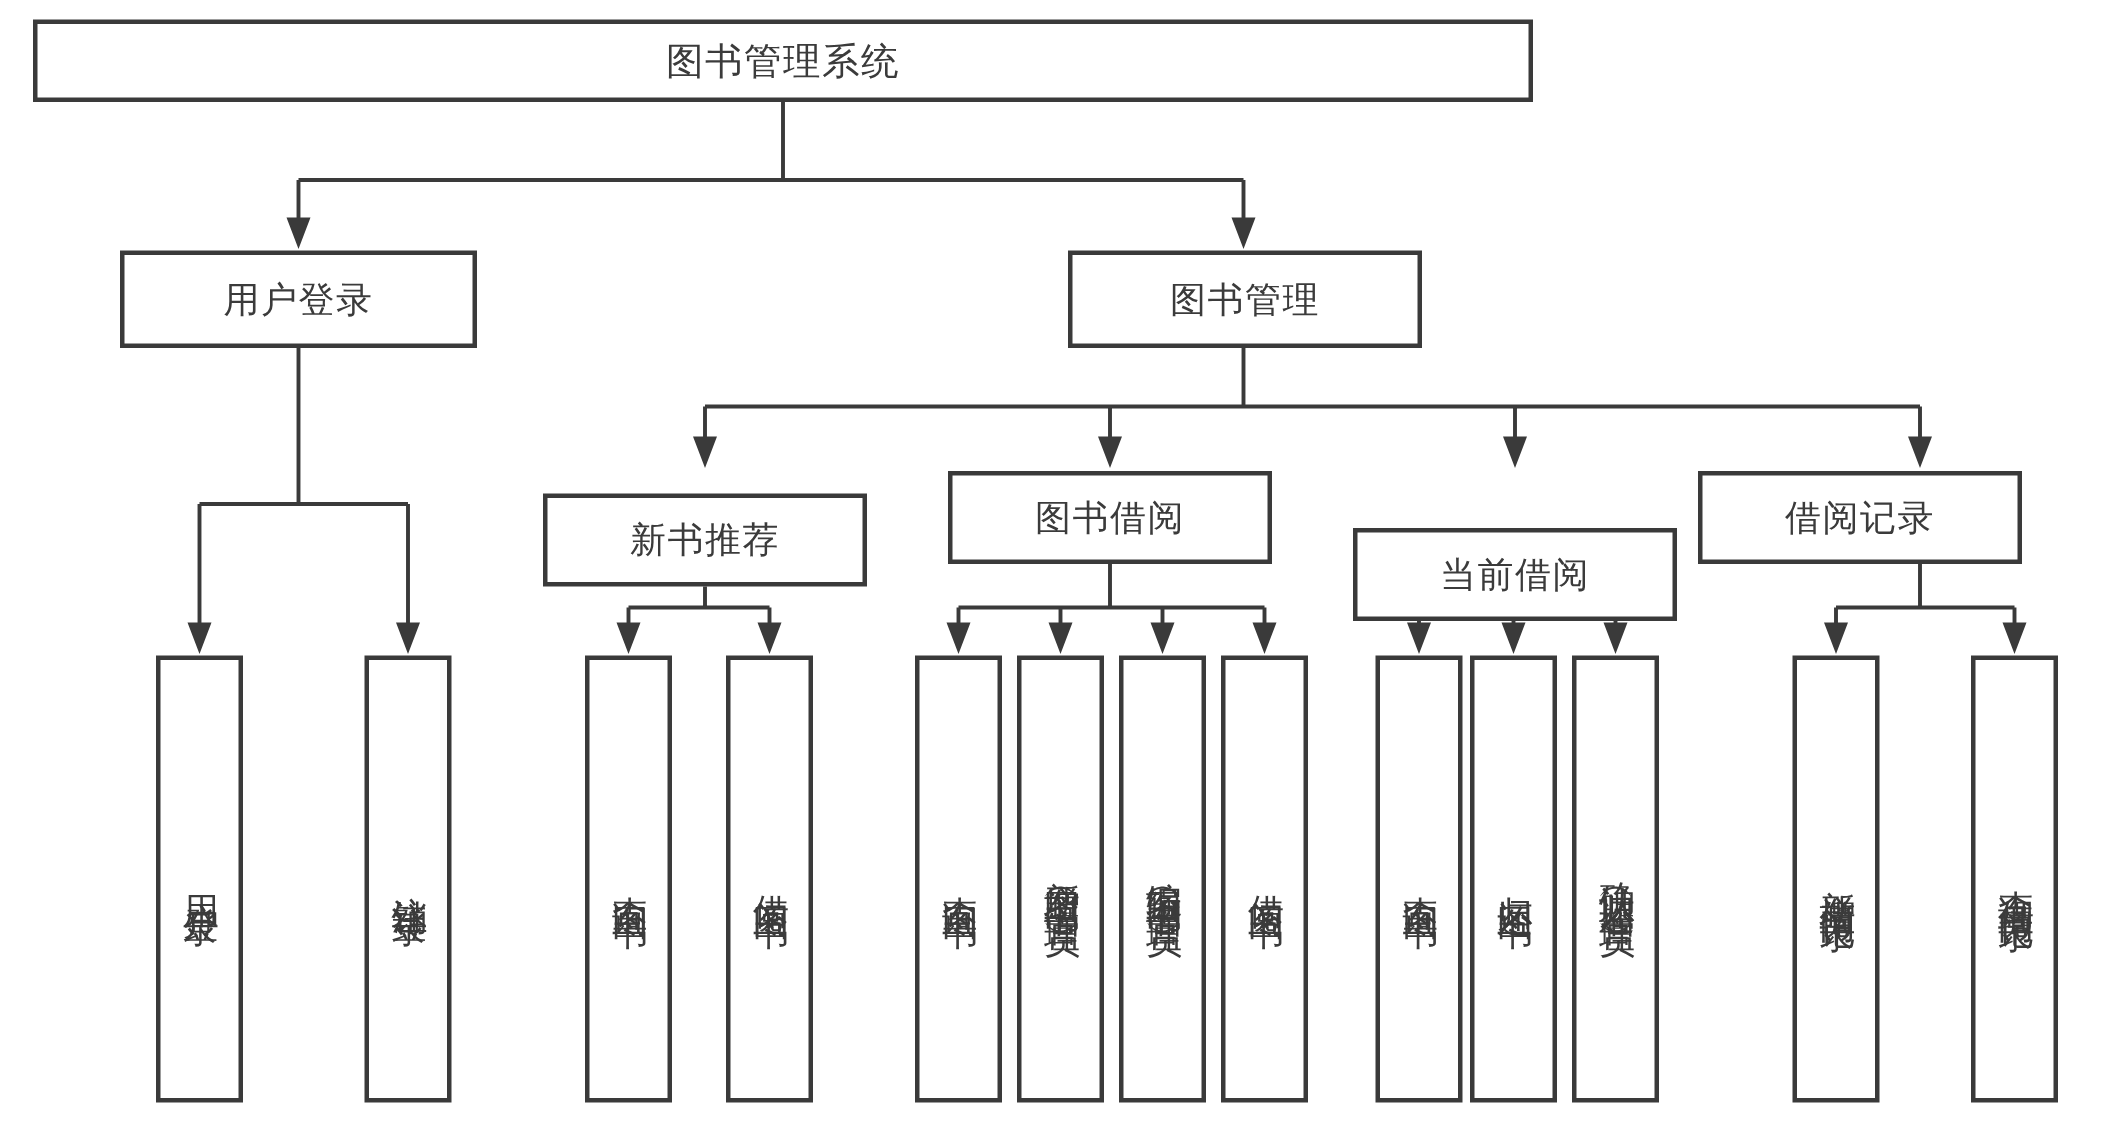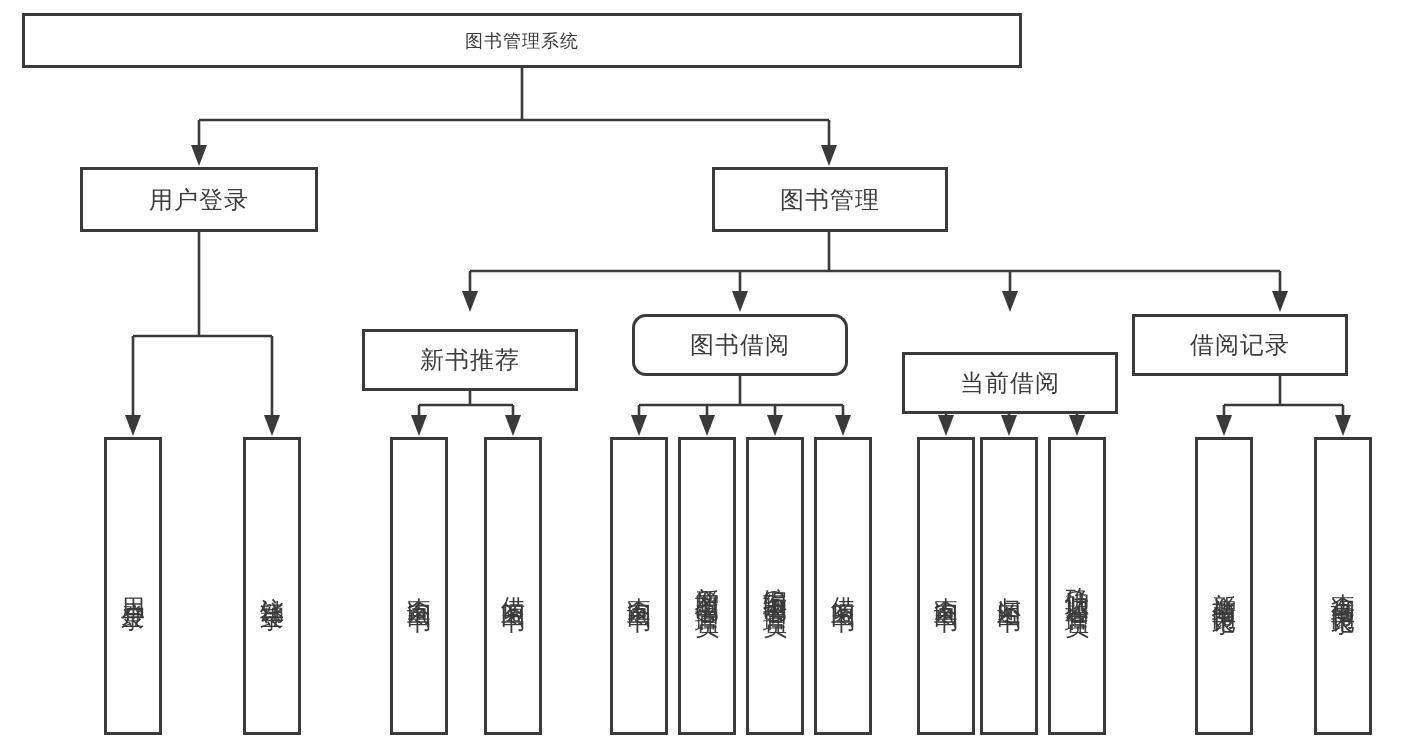--- a/index.html
+++ b/index.html
@@ -10,26 +10,26 @@
     color:var(--text,#3b3b3b);
   }
   svg.connectors{position:absolute;left:0;top:0;display:block;}
   .box{
     position:absolute;box-sizing:border-box;background:#ffffff;
     border:3px solid var(--box-border,#3a3a3a);
     display:flex;align-items:center;justify-content:center;
     text-align:center;
   }
   .h-label{font-size:24px;letter-spacing:1px;}
-  #node-root{left:22px;top:13px;width:1000px;height:55px;font-size:18px;}
+  #node-root{left:22px;top:13px;width:1000px;height:55px;font-size:25px;}
   #node-user-login{left:80px;top:167px;width:238px;height:65px;}
   #node-book-management{left:712px;top:167px;width:236px;height:65px;}
   .l3{top:314px;width:216px;height:62px;}
   #node-new-book{left:362px;margin-top:15px;}
-  #node-book-borrow{left:632px;border-radius:14px;}
+  #node-book-borrow{left:632px;}
   #node-current-borrow{left:902px;margin-top:38px;}
   #node-borrow-records{left:1132px;font-family:Liberation Mono, monospace;}
   .leaf{
     top:437px;width:58px;height:298px;
     writing-mode:vertical-rl;text-orientation:mixed;
     font-size:24px;letter-spacing:4px;line-height:1;
   }
   #leaf-user-login{left:104px;}
   #leaf-logout-login{left:243px;}
   #leaf-nb-query{left:390px;}

